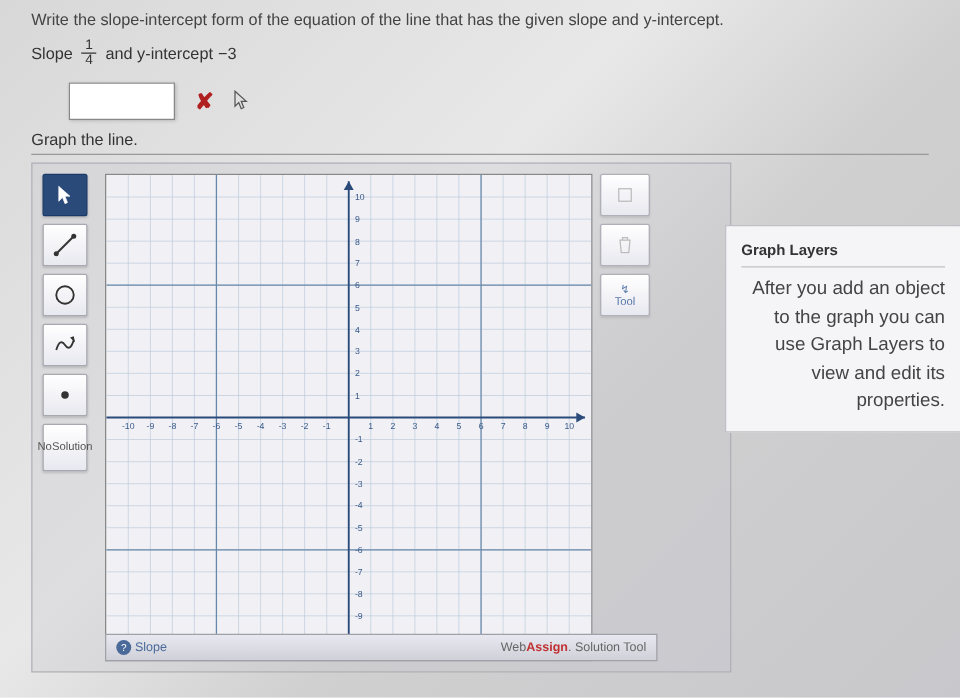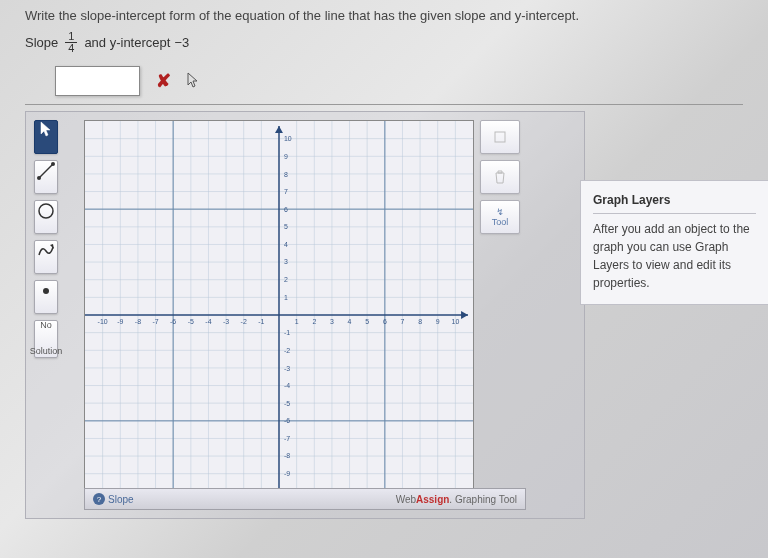--- a/index.html
+++ b/index.html
@@ -80,32 +80,31 @@
       width: 560px;
       position: relative;
     }
     .toolbar {
       display: flex;
       flex-direction: column;
       gap: 6px;
       width: 44px;
     }
     .tool-btn {
-      width: 24px;
+      width: 36px;
       height: 34px;
       border: 1px solid #a8a8b0;
       background: linear-gradient(#ffffff, #e8e8f0);
       display: flex;
       align-items: center;
-      justify-content: space-between;
+      justify-content: center;
       font-size: 16px;
       color: #333;
       border-radius: 2px;
       box-shadow: 0 1px 2px rgba(0,0,0,0.15);
-      flex-direction: column;
     }
     .tool-btn.active {
       background: #2a4a7a;
       color: #fff;
       border-color: #1a3a6a;
     }
     .tool-btn.no-sol {
       font-size: 9px;
       text-align: center;
       line-height: 1.1;
@@ -191,23 +190,24 @@
     }
     .layers-title {
       font-weight: bold;
       color: #333;
       padding-bottom: 6px;
       border-bottom: 1px solid #c0c0c8;
       margin-bottom: 6px;
       font-size: 12px;
     }
     .layers-text {
-      font-size: 12px;
+      font-size: 15px;
       color: #444;
       line-height: 1.5;
+      text-align: right;
     }
     .brand b { color: #c03030; margin-top: 40px; }
   </style>
 </head>
 <body>
 
 <div class="page">
   <div class="question-text">Write the slope-intercept form of the equation of the line that has the given slope and y-intercept.</div>
   <div class="slope-line">
     <span>Slope</span>
@@ -222,20 +222,21 @@
   <div class="answer-row">
     <input type="text" class="answer-box" value="" style="">
     <span class="x-mark">✘</span>
     <span class="cursor-icon">
       <svg width="14" height="16" viewBox="0 0 14 16">
           <path d="M1 1 L1 13 L4 10 L6 15 L8 14 L6 9 L10 9 Z" fill="none" stroke="#555" stroke-width="1"></path>
         </svg>
     </span>
   </div>
 
+  <div class="section-label">Graph the line.</div>
   <hr class="hr">
 
   <div class="graph-container">
     <div class="toolbar">
       <div class="tool-btn active">
         <svg width="14" height="16" viewBox="0 0 14 16">
             <path d="M2 1 L2 13 L5 10 L7 15 L9 14 L7 9 L11 9 Z" fill="#fff" stroke="#fff" stroke-width="0.5"></path>
           </svg>
       </div>
       <div class="tool-btn">
@@ -382,21 +383,21 @@
         <span>Tool</span>
       </div>
     </div>
 
     <div class="footer-bar">
       <div class="help-btn">
         <span class="help-icon">?</span>
         <span>Slope</span>
       </div>
       <div class="brand">
-        <span>Web</span><b>Assign</b><span>. Graphing Tool</span>
+        <span>Web</span><b>Assign</b><span>. Solution Tool</span>
       </div>
     </div>
   </div>
 </div>
 
 <div class="layers-panel">
   <div class="layers-title">Graph Layers</div>
   <div class="layers-text">After you add an object to the graph you can use Graph Layers to view and edit its properties.</div>
 </div>
 

